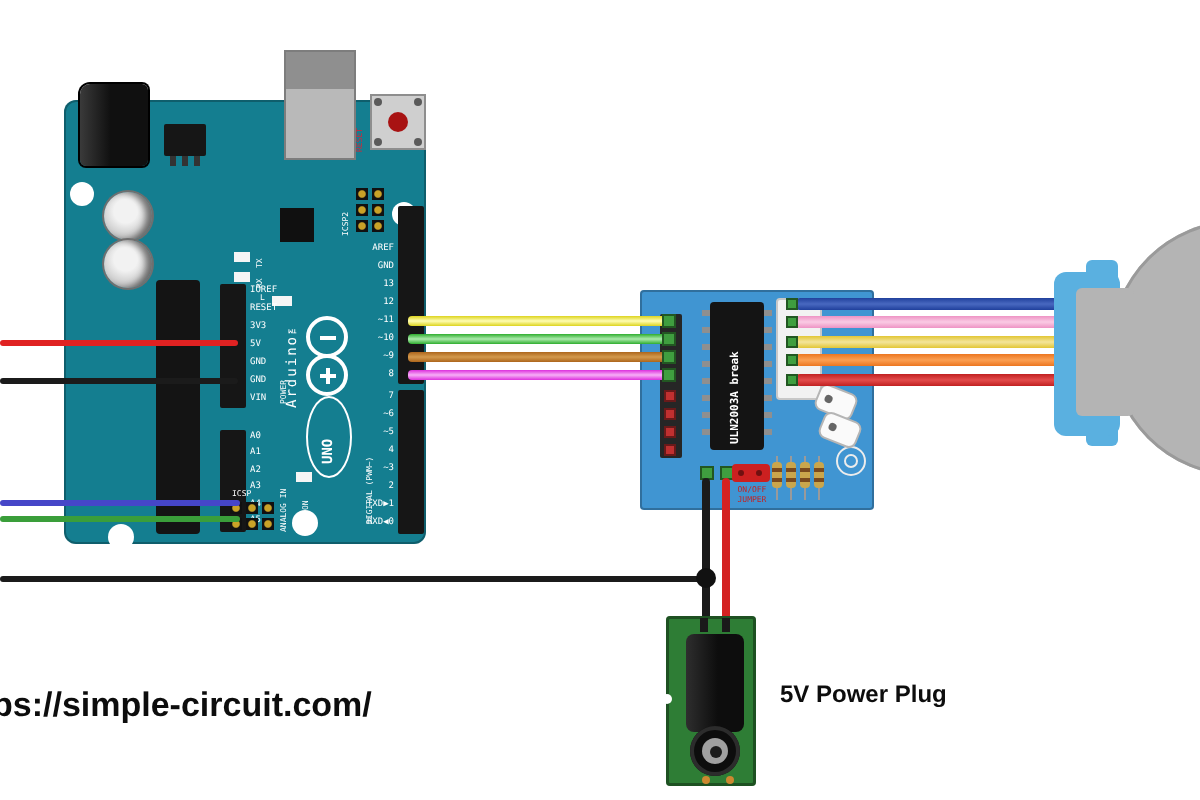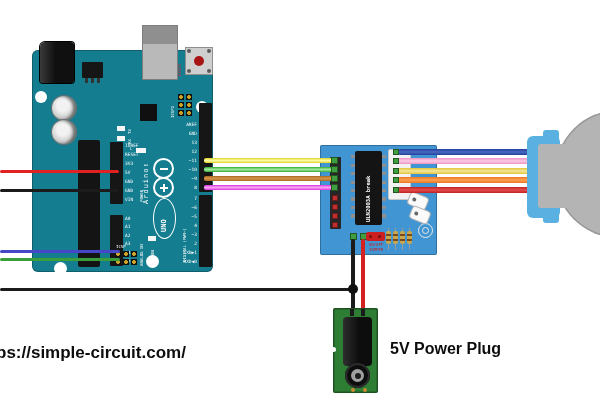--- a/index.html
+++ b/index.html
@@ -278,15 +278,15 @@
                 box-shadow:inset 0 0 0 2px #2c2c2c;">
       <span class="abs" style="left:6px;top:6px;width:13px;height:13px;border-radius:50%;background:#a0a0a0;"></span>
       <span class="abs" style="left:10px;top:10px;width:6px;height:6px;border-radius:50%;background:#1c1c1c;"></span>
     </div>
     <span class="abs" style="left:-2px;top:39px;width:5px;height:5px;border-radius:50%;background:#fff;"></span>
     <span class="abs" style="left:18px;top:80px;width:4px;height:4px;border-radius:50%;background:#cc8830;"></span>
     <span class="abs" style="left:30px;top:80px;width:4px;height:4px;border-radius:50%;background:#cc8830;"></span>
   </div>
 
   <div class="txt-black" style="left:-4px;top:343px;font-size:17px;">ps://simple-circuit.com/</div>
-  <div class="txt-black" style="left:390px;top:340px;font-size:16px;">5V Power Plug</div>
+  <div class="txt-black" style="left:390px;top:340px;font-size:12px;">5V Power Plug</div>
 
 </div>
 
 </body></html>

